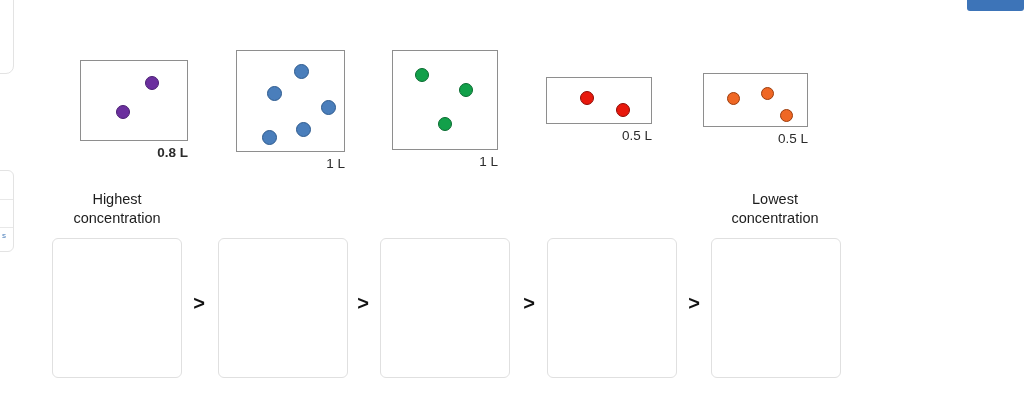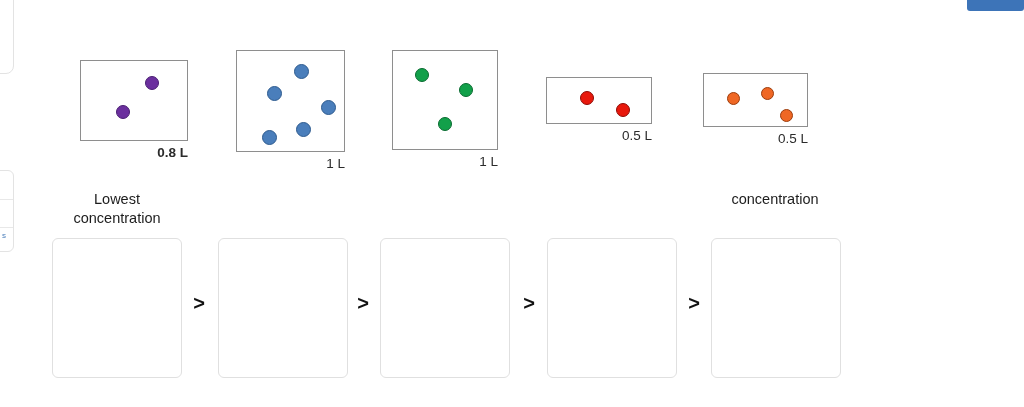--- a/index.html
+++ b/index.html
@@ -195,28 +195,29 @@
         <div class="particle" style="width: 13px; height: 13px; left: 57px; top: 13px; background: rgb(239, 103, 36); border: 1px solid rgb(156, 60, 12);"></div>
         <div class="particle" style="width: 13px; height: 13px; left: 76px; top: 35px; background: rgb(239, 103, 36); border: 1px solid rgb(156, 60, 12);"></div>
       </div>
       <div class="beaker-label" style="top: 58px;">0.5 L</div>
     </div>
   </div>
 
 <div id="ranking">
 
   <div class="rank-label" id="rank-label-highest">
+    <div>Highest</div>
+    <div>concentration</div>
+  </div>
+
+  <div class="rank-label" id="rank-label-lowest">
     <div>Lowest</div>
     <div>concentration</div>
   </div>
 
-  <div class="rank-label" id="rank-label-lowest">
-    <div>concentration</div>
-  </div>
-
   <div class="dropzone" id="dropzone-1"></div>
   <div class="gt-sep" id="gt-sep-1">&gt;</div>
 
   <div class="dropzone" id="dropzone-2"></div>
   <div class="gt-sep" id="gt-sep-2">&gt;</div>
 
   <div class="dropzone" id="dropzone-3"></div>
   <div class="gt-sep" id="gt-sep-3">&gt;</div>
 
   <div class="dropzone" id="dropzone-4"></div>

